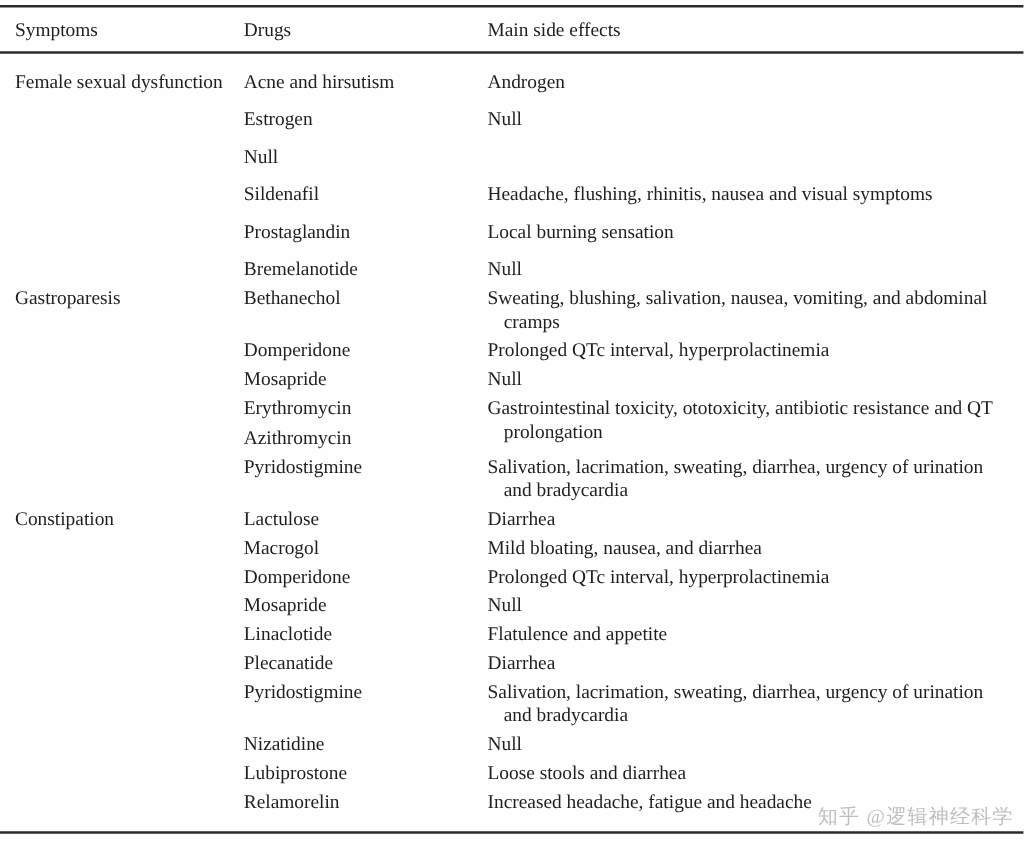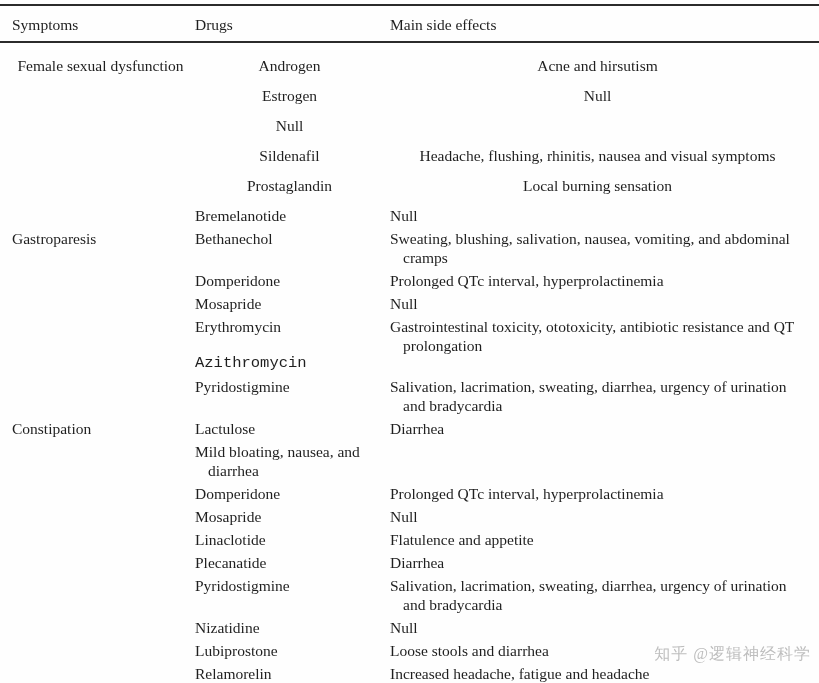--- a/index.html
+++ b/index.html
@@ -35,28 +35,26 @@
     padding: 13px 8px 10px 12px;
     border-bottom: 2px solid #2b2b2b;
   }
   .trow {
     display: grid;
     grid-template-columns: 183px 195px 1fr;
     margin-bottom: 4px;
   }
   .trow.gap-lg {
     margin-bottom: 11px;
-    text-align: center;
   }
   .cell {
     padding-right: 6px;
   }
   .drug-line + .drug-line {
-    margin-top: 18px;
-    font-family: Liberation Mono, monospace;
+    margin-top: 5px;
   }
   .effect {
     padding-left: 13px;
     text-indent: -13px;
   }
   .watermark {
     position: absolute;
     right: 8px;
     bottom: 20px;
     font-family: Liberation Serif, serif;
@@ -73,24 +71,24 @@
 <div class="page">
   <div class="stable">
     <div class="thead">
       <div class="th">Symptoms</div>
       <div class="th">Drugs</div>
       <div class="th">Main side effects</div>
     </div>
     <div class="tbody">
         <div class="trow gap-lg">
           <div class="cell symptom">Female sexual dysfunction</div>
+          <div class="cell effect">Acne and hirsutism</div>
           <div class="cell drugs">
             <div class="drug-line">Androgen</div>
           </div>
-          <div class="cell effect">Acne and hirsutism</div>
         </div>
         <div class="trow gap-lg">
           <div class="cell symptom"></div>
           <div class="cell drugs">
             <div class="drug-line">Estrogen</div>
           </div>
           <div class="cell effect">Null</div>
         </div>
         <div class="trow gap-lg">
           <div class="cell symptom"></div>
@@ -155,20 +153,23 @@
         </div>
         <div class="trow">
           <div class="cell symptom">Constipation</div>
           <div class="cell drugs">
             <div class="drug-line">Lactulose</div>
           </div>
           <div class="cell effect">Diarrhea</div>
         </div>
         <div class="trow">
           <div class="cell symptom"></div>
+          <div class="cell drugs">
+            <div class="drug-line">Macrogol</div>
+          </div>
           <div class="cell effect">Mild bloating, nausea, and diarrhea</div>
         </div>
         <div class="trow">
           <div class="cell symptom"></div>
           <div class="cell drugs">
             <div class="drug-line">Domperidone</div>
           </div>
           <div class="cell effect">Prolonged QTc interval, hyperprolactinemia</div>
         </div>
         <div class="trow">

